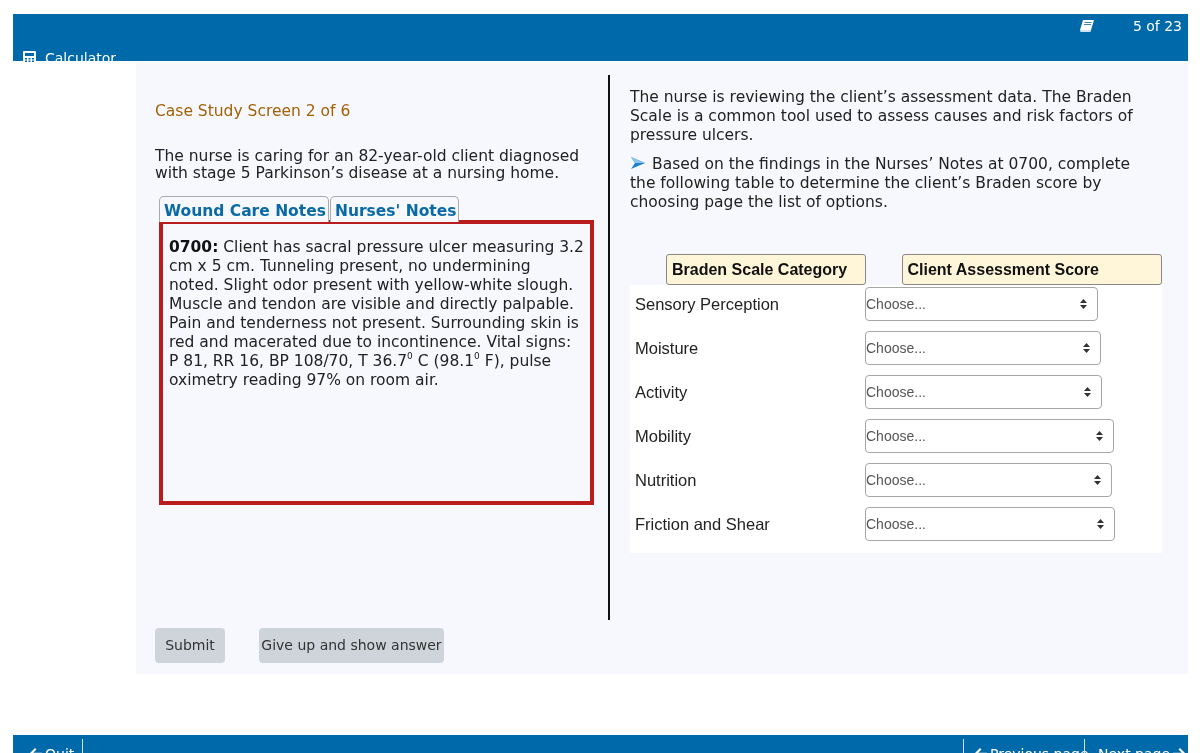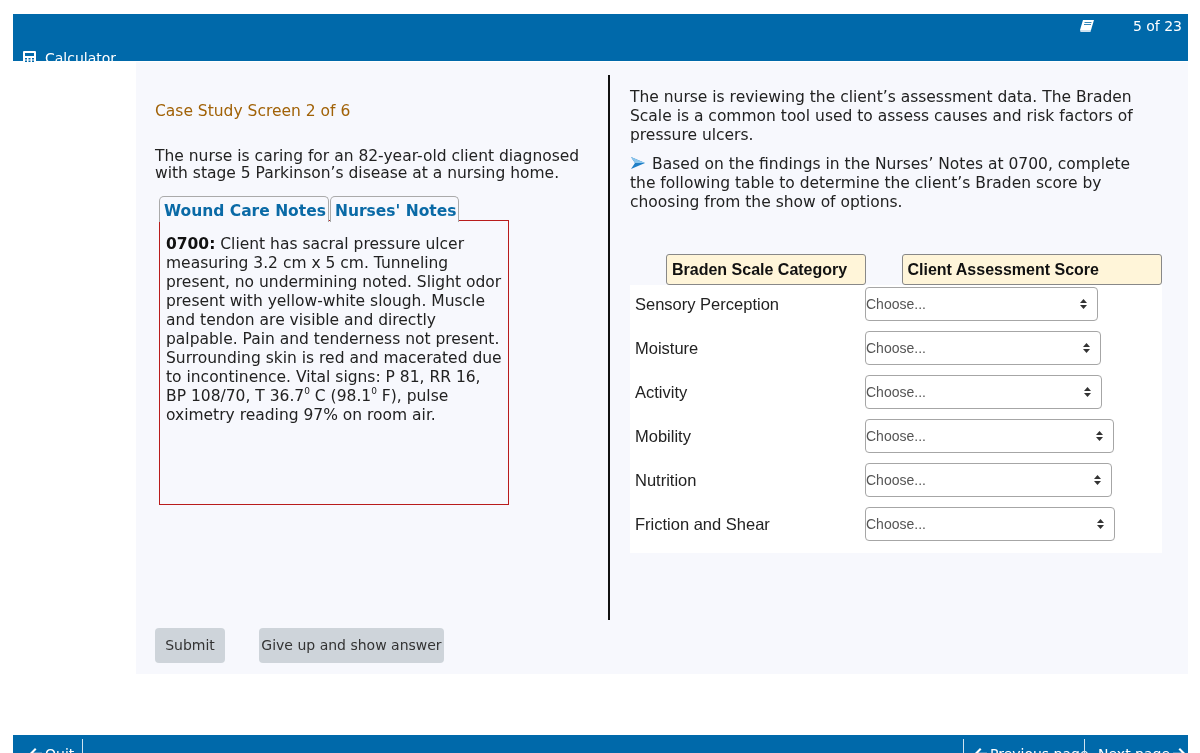--- a/index.html
+++ b/index.html
@@ -36,22 +36,22 @@
 
   .tabs { position: absolute; left: 159px; top: 196px; height: 26px; display: flex; z-index: 2; }
   .tab {
     font-weight: bold; color: #0a6aa6; font-size: 15.5px;
     padding: 2px 2px 0 4px; height: 26px; line-height: 24px;
     border: 1px solid #aaa; border-bottom: none;
     border-radius: 5px 5px 0 0; background: #f7f8fd; cursor: pointer;
   }
   .tab + .tab { margin-left: 1px; }
   .notes-box {
-    position: absolute; left: 159px; top: 220px; width: 350px; height: 285px;
-    border: 1px solid #b91c1c; background: #f7f8fd; padding: 14px 6px 6px 6px;
+    position: absolute; left: 159px; top: 220px; width: 435px; height: 285px;
+    border: 4px solid #b91c1c; background: #f7f8fd; padding: 14px 6px 6px 6px;
     font-size: 15.5px; line-height: 19px; color: #222;
   }
   .notes-box b { color: #111; }
   .notes-box sup { font-size: 9px; vertical-align: 7px; line-height: 0; }
 
   .btn {
     position: absolute; top: 628px; height: 35px; background: #ced4da;
     border-radius: 4px; color: #333; font-size: 14px; line-height: 35px;
     text-align: center; cursor: pointer;
   }
@@ -150,21 +150,21 @@
 
 <div class="btn" style="left:155px; width:70px;">Submit</div>
 <div class="btn" style="left:239px; width:185px;margin-left:20px;">Give up and show answer</div>
 
 <div class="right">
   <div class="rpara">The nurse is reviewing the client’s assessment data. The Braden Scale is a common tool used to assess causes and risk factors of pressure ulcers.</div>
   <div class="rpara2">
     <svg class="arrow-icon" width="16" height="14" viewBox="0 0 16 14">
       <path d="M1 1 L15 7 L1 13 L5 7 Z" fill="#1f7fc7"></path>
       <path d="M1 1 L15 7 L5 7 Z" fill="#8cc6ec"></path>
-    </svg><span>Based on the findings in the Nurses’ Notes at 0700, complete the following table to determine the client’s Braden score by choosing from the show of options.</span>
+    </svg><span>Based on the findings in the Nurses’ Notes at 0700, complete the following table to determine the client’s Braden score by choosing page the list of options.</span>
   </div>
 </div>
 
 <div class="tbl">
   <div class="thead">
     <div class="th th1">Braden Scale Category</div>
     <div class="th th2">Client Assessment Score</div>
   </div>
   <div class="tbody">
     <div class="row">

